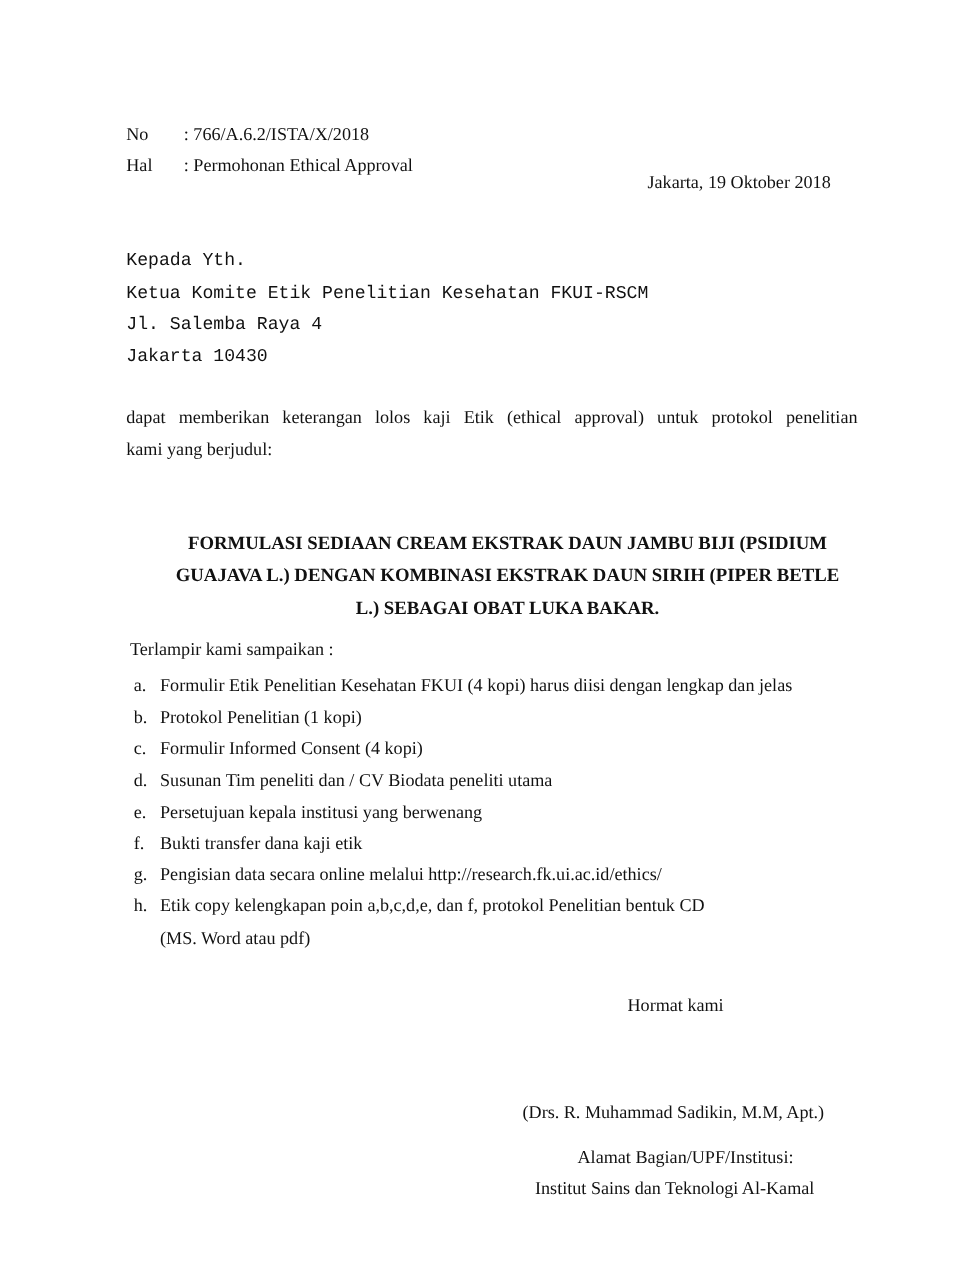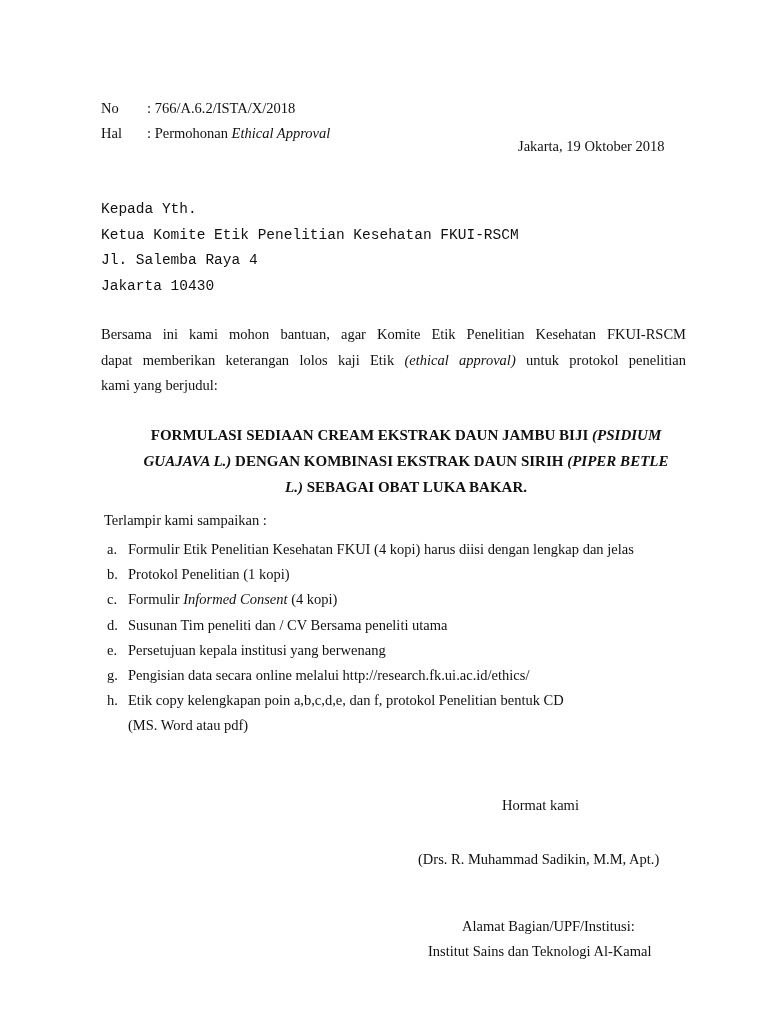--- a/index.html
+++ b/index.html
@@ -11,21 +11,21 @@
       width: 768px;
       height: 1024px;
       position: relative;
       overflow: hidden;
       font-family: "Liberation Serif", "DejaVu Serif", serif;
       color: #111111;
       font-size: 14.5px;
     }
     .abs { position: absolute; white-space: nowrap; }
     .label-col { display: inline-block; width: 46px; margin-top: 12px; }
-    .it { font-style: italic; }
+    .it { }
 
     
     #hdr-no   { left: 101px; top: 88px; }
     #hdr-hal  { left: 101px; top: 113px; }
     #date     { left: 518px; top: 138px; }
 
     
     #recipient { left: 101px; top: 197px; line-height: 25.5px; font-family: Liberation Mono, monospace; }
     #recipient div { white-space: nowrap; }
 
@@ -47,21 +47,21 @@
 
     
     #attach-intro { left: 104px; top: 512px; }
     #attach-list { left: 107px; top: 537px; line-height: 25.2px; }
     .att-item { white-space: nowrap; }
     .att-letter { display: inline-block; width: 21px; }
     .att-cont { padding-left: 21px; }
 
     
     #closing { left: 502px; top: 797px; }
-    #sig-name { left: 418px; top: 851px; text-align: right; }
+    #sig-name { left: 418px; top: 882px; text-align: right; }
     #sig-addr-label { left: 462px; top: 918px; }
     #sig-inst { left: 428px; top: 943px; }
   </style>
 </head>
 <body>
 
 <div class="abs" id="hdr-no">
   <span class="label-col">No</span><span>: 766/A.6.2/ISTA/X/2018</span>
 </div>
 <div class="abs" id="hdr-hal">
@@ -70,21 +70,20 @@
 <div class="abs" id="date">Jakarta, 19  Oktober 2018</div>
 
 <div class="abs" id="recipient">
   <div>Kepada Yth.</div>
   <div>Ketua Komite Etik Penelitian Kesehatan FKUI-RSCM</div>
   <div>Jl. Salemba Raya 4</div>
   <div>Jakarta 10430</div>
 </div>
 
 <div class="abs" id="body-para">
-  <span class="line"><span>Bersama ini kami mohon bantuan, agar Komite Etik Penelitian Kesehatan FKUI-RSCM</span></span>
   <span class="line"><span>dapat memberikan keterangan lolos kaji Etik </span><span class="it">(ethical approval)</span><span> untuk protokol penelitian</span></span>
   <span class="line last"><span>kami yang berjudul:</span></span>
 </div>
 
 <div class="abs" id="title">
   <span class="line"><span>FORMULASI SEDIAAN CREAM EKSTRAK DAUN JAMBU BIJI </span><span class="it">(PSIDIUM</span></span>
   <span class="line"><span class="it">GUAJAVA L.)</span><span> DENGAN KOMBINASI EKSTRAK DAUN SIRIH </span><span class="it">(PIPER BETLE</span></span>
   <span class="line"><span class="it">L.)</span><span> SEBAGAI OBAT LUKA BAKAR.</span></span>
 </div>
 
@@ -93,24 +92,27 @@
   <div class="att-item">
     <span class="att-letter">a.</span><span>Formulir Etik Penelitian Kesehatan FKUI  (4 kopi) harus diisi dengan lengkap dan jelas</span>
   </div>
   <div class="att-item">
     <span class="att-letter">b.</span><span>Protokol Penelitian (1 kopi)</span>
   </div>
   <div class="att-item">
     <span class="att-letter">c.</span><span>Formulir </span><span class="it">Informed Consent</span><span> (4 kopi)</span>
   </div>
   <div class="att-item">
-    <span class="att-letter">d.</span><span>Susunan Tim peneliti dan / CV Bersama peneliti utama</span>
+    <span class="att-letter">d.</span><span>Susunan Tim peneliti dan / CV Biodata peneliti utama</span>
   </div>
   <div class="att-item">
     <span class="att-letter">e.</span><span>Persetujuan kepala institusi yang berwenang</span>
+  </div>
+  <div class="att-item">
+    <span class="att-letter">f.</span><span>Bukti transfer dana kaji etik</span>
   </div>
   <div class="att-item">
     <span class="att-letter">g.</span><span>Pengisian data secara online melalui http://research.fk.ui.ac.id/ethics/</span>
   </div>
   <div class="att-item">
     <span class="att-letter">h.</span><span>Etik copy kelengkapan poin a,b,c,d,e, dan f, protokol Penelitian bentuk CD</span>
   </div>
   <div class="att-item att-cont">(MS. Word atau pdf)</div>
 </div>
 

